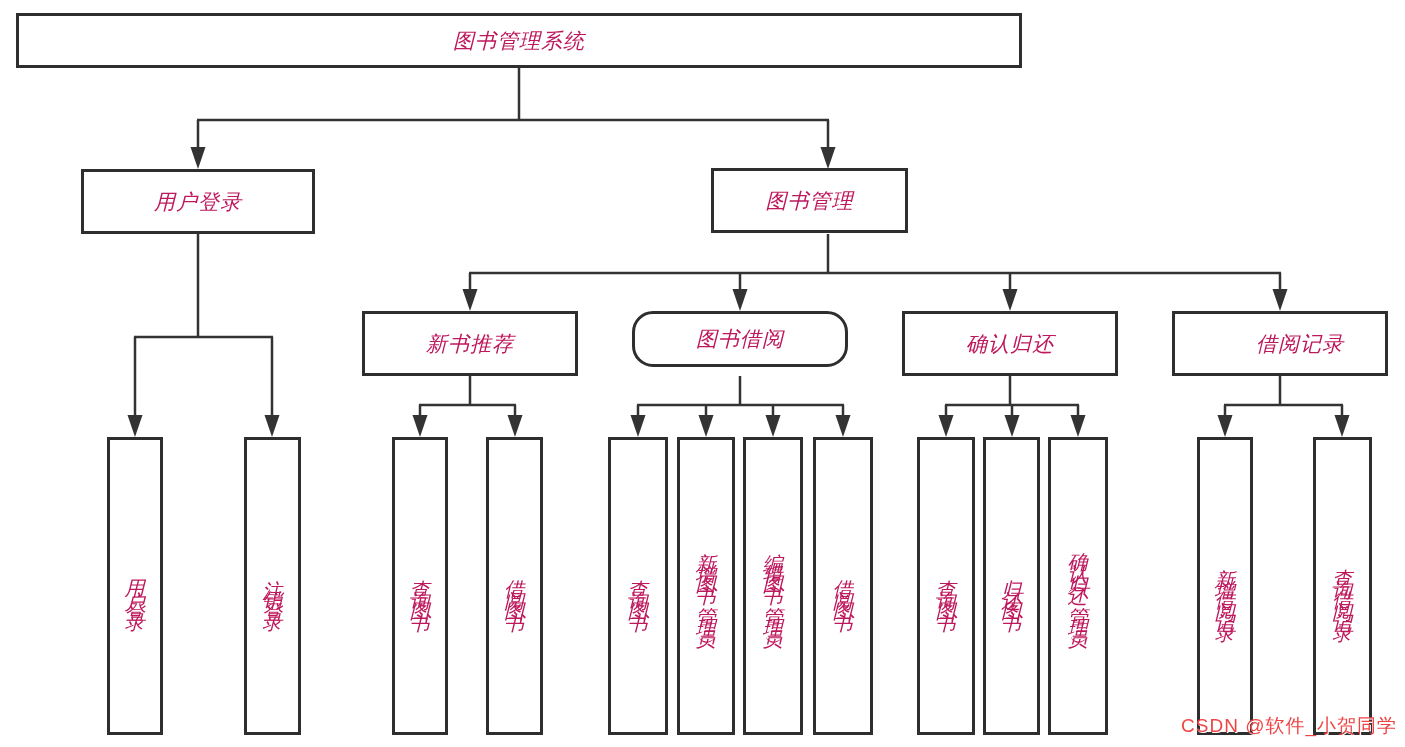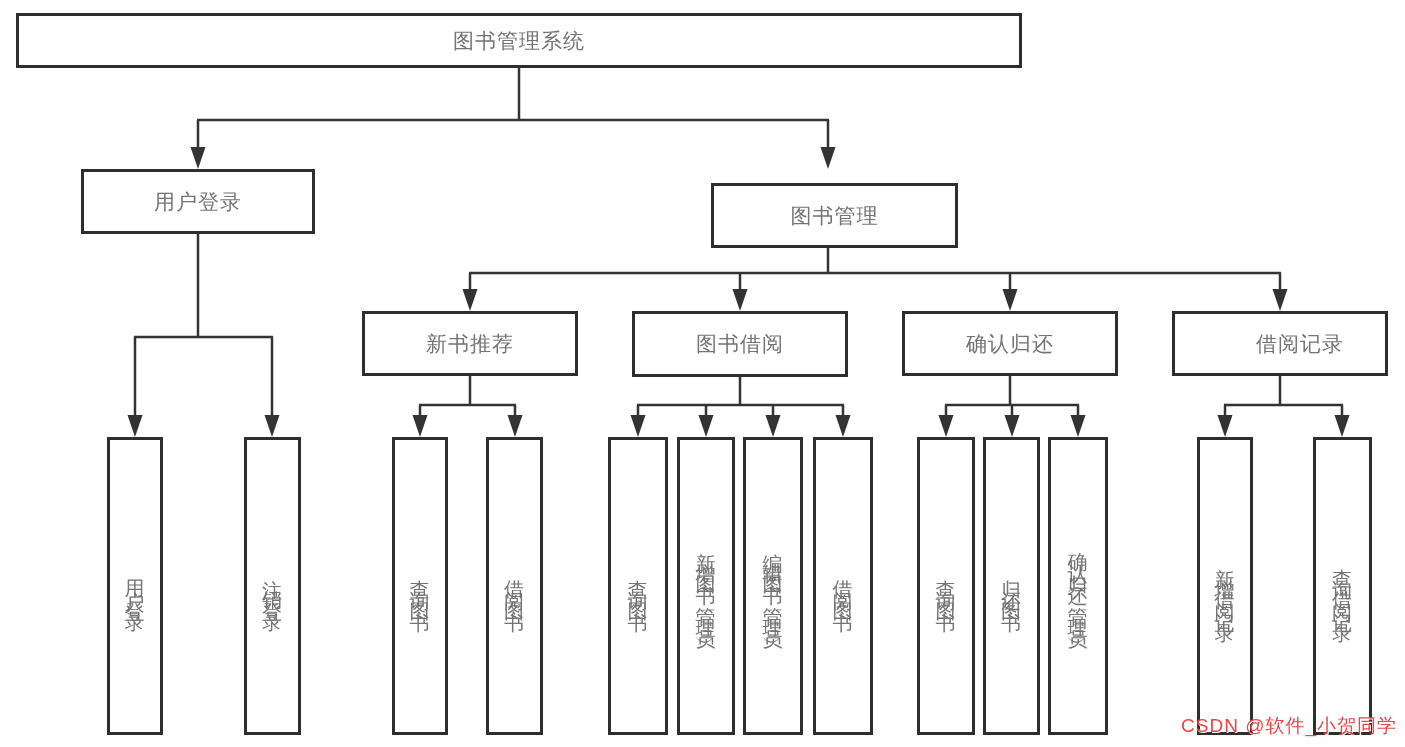--- a/index.html
+++ b/index.html
@@ -22,21 +22,22 @@
     height: 747px;
   }
   .box {
     position: absolute;
     box-sizing: border-box;
     border: 3px solid #2e2e2e;
     background: #ffffff;
     display: flex;
     align-items: center;
     justify-content: center;
-    color: #737373;
+    color: #be185d;
+    font-style: italic;
   }
   .hlabel {
     font-size: 21px;
     letter-spacing: 1px;
     white-space: nowrap;
   }
   .leaf {
     top: 437px;
     height: 298px;
   }
@@ -137,28 +138,28 @@
     </g>
   </svg>
 
   <div class="box" style="left:16px; top:13px; width:1006px; height:55px;">
     <span class="hlabel">图书管理系统</span>
   </div>
 
   <div class="box" style="left:81px; top:169px; width:234px; height:65px;">
     <span class="hlabel">用户登录</span>
   </div>
-  <div class="box" style="left:711px; top:183px; width:247px; height:65px;">
+  <div class="box" style="left:711px; top:168px; width:197px; height:65px;">
     <span class="hlabel">图书管理</span>
   </div>
 
   <div class="box" style="left:362px; top:311px; width:216px; height:65px;">
     <span class="hlabel">新书推荐</span>
   </div>
-  <div class="box" style="left:632px; top:311px; width:216px; height:66px;">
+  <div class="box" style="left:632px; top:311px; width:216px; height:56px;border-radius:21px;">
     <span class="hlabel">图书借阅</span>
   </div>
   <div class="box" style="left:902px; top:311px; width:216px; height:65px;">
     <span class="hlabel">确认归还</span>
   </div>
   <div class="box" style="left:1172px; top:311px; width:216px; height:65px;padding-left:40px;">
     <span class="hlabel">借阅记录</span>
   </div>
 
   <div class="box leaf" style="left:107px; width:56px;">

